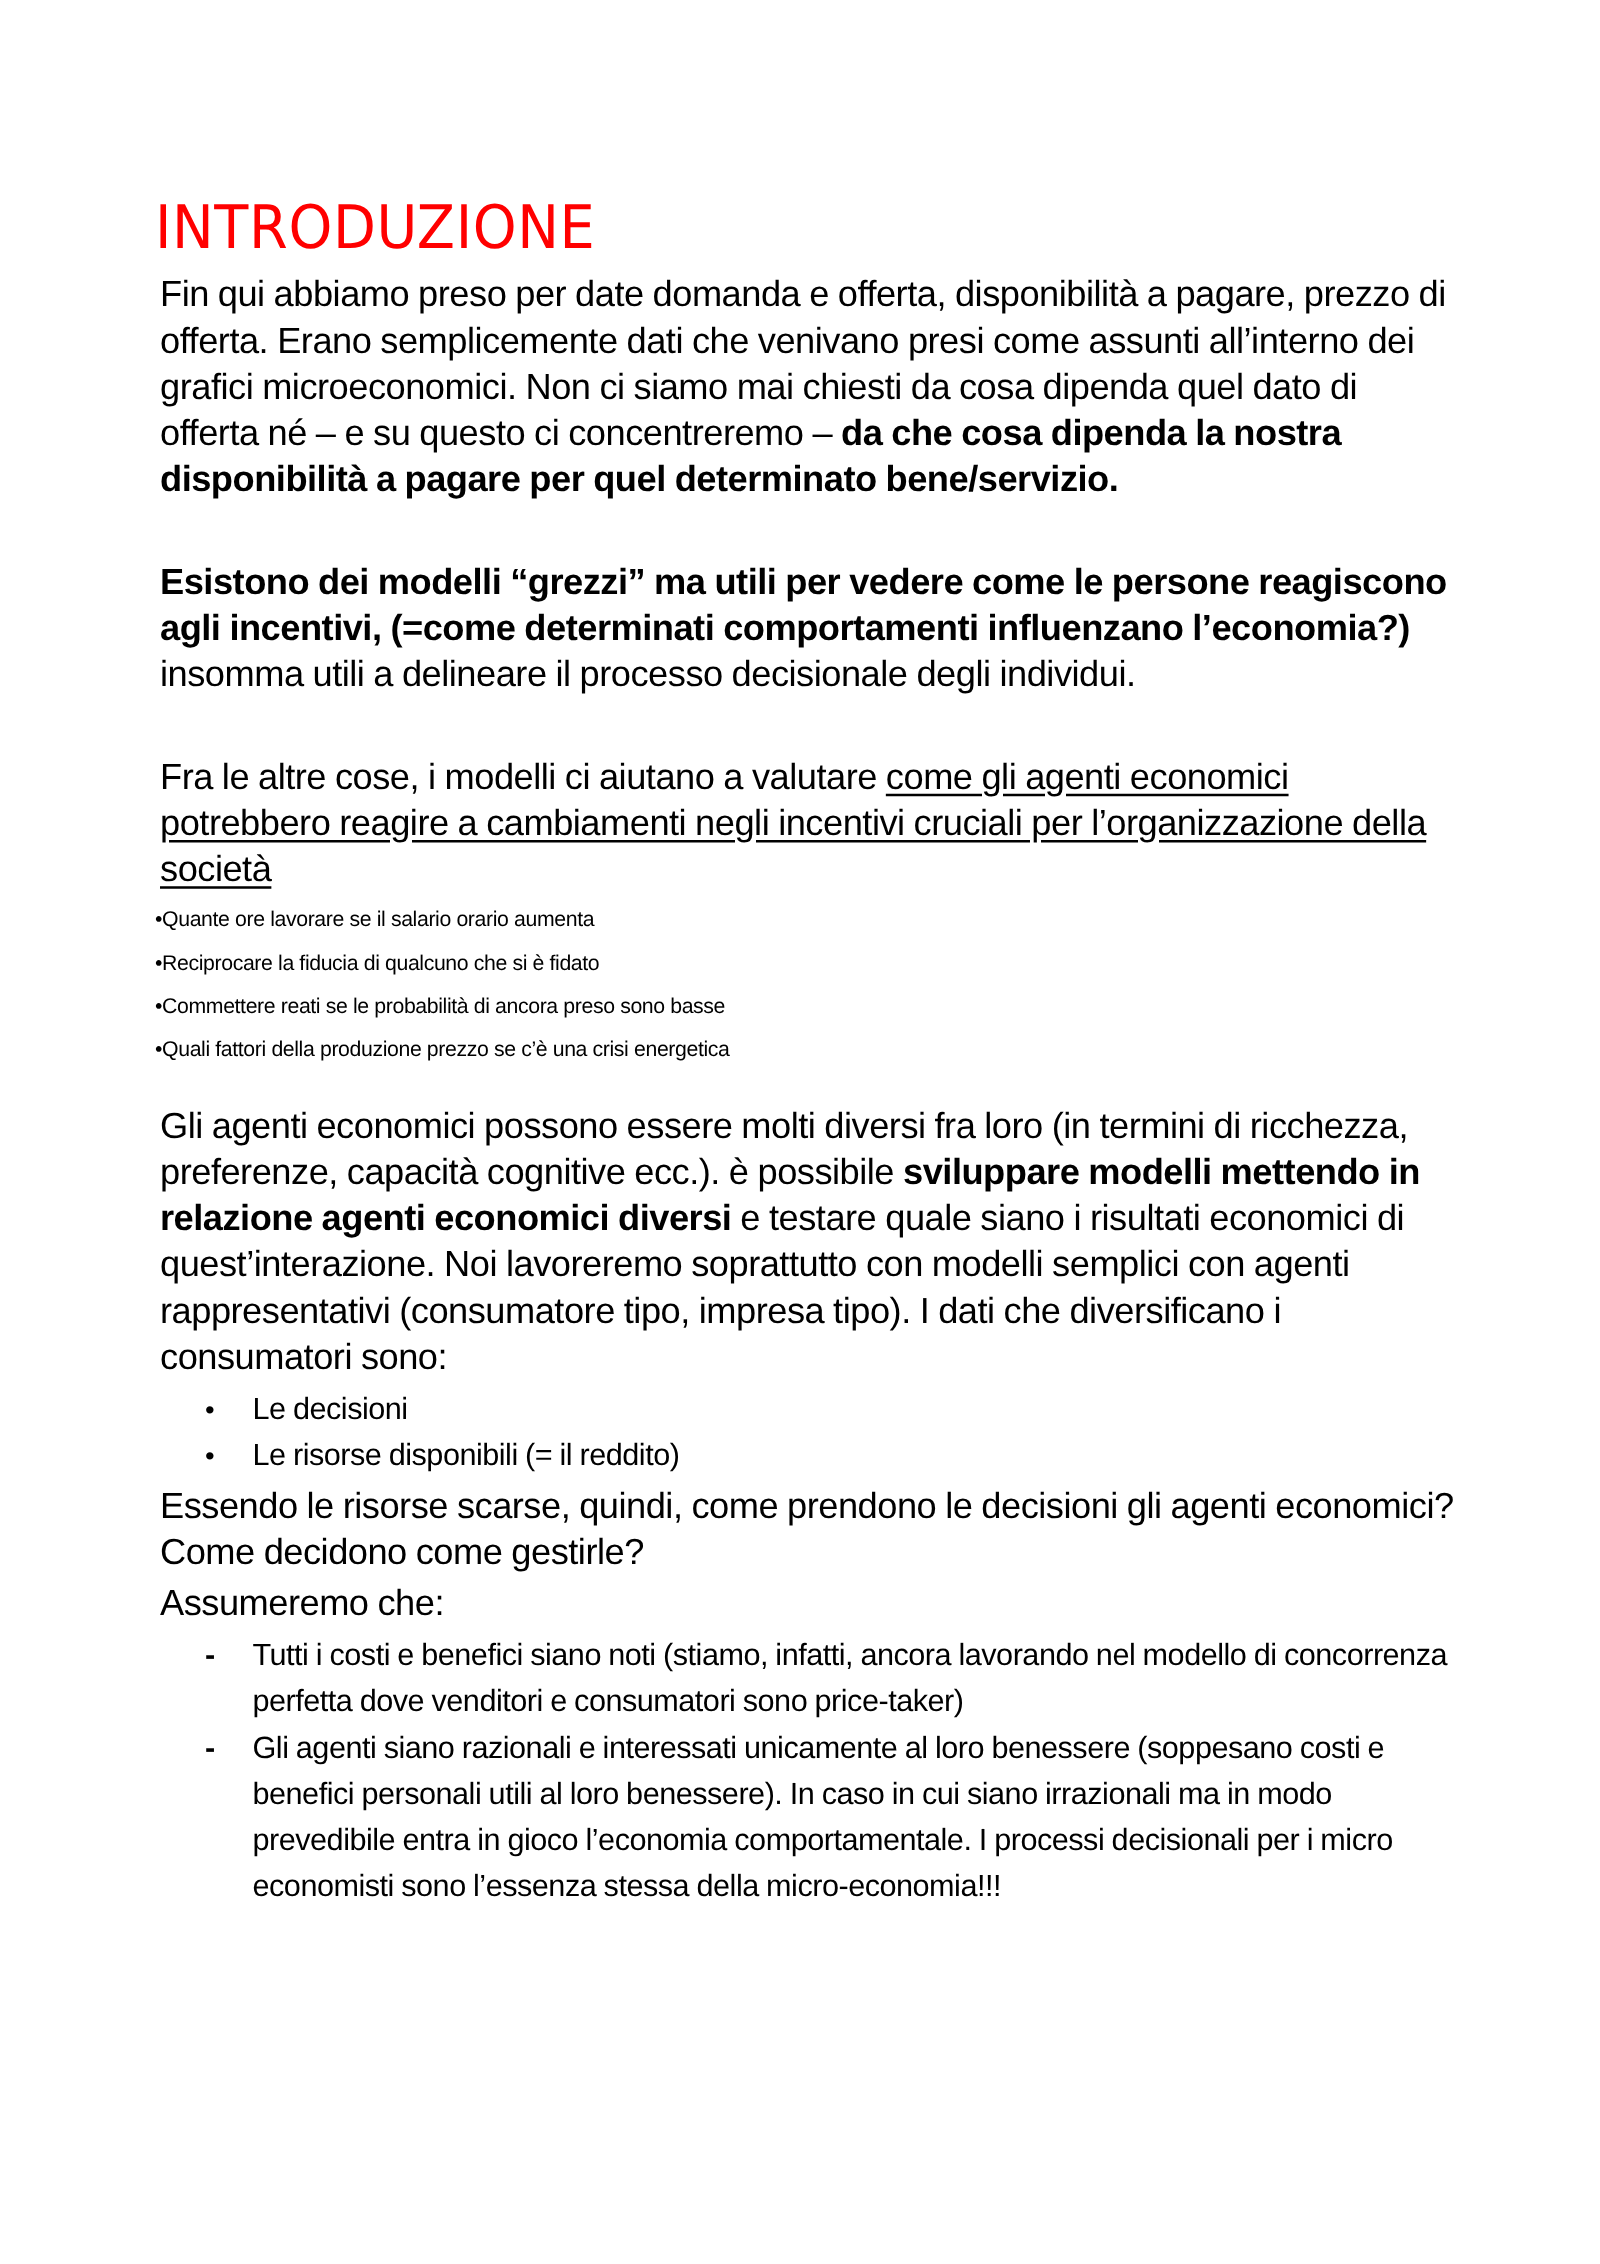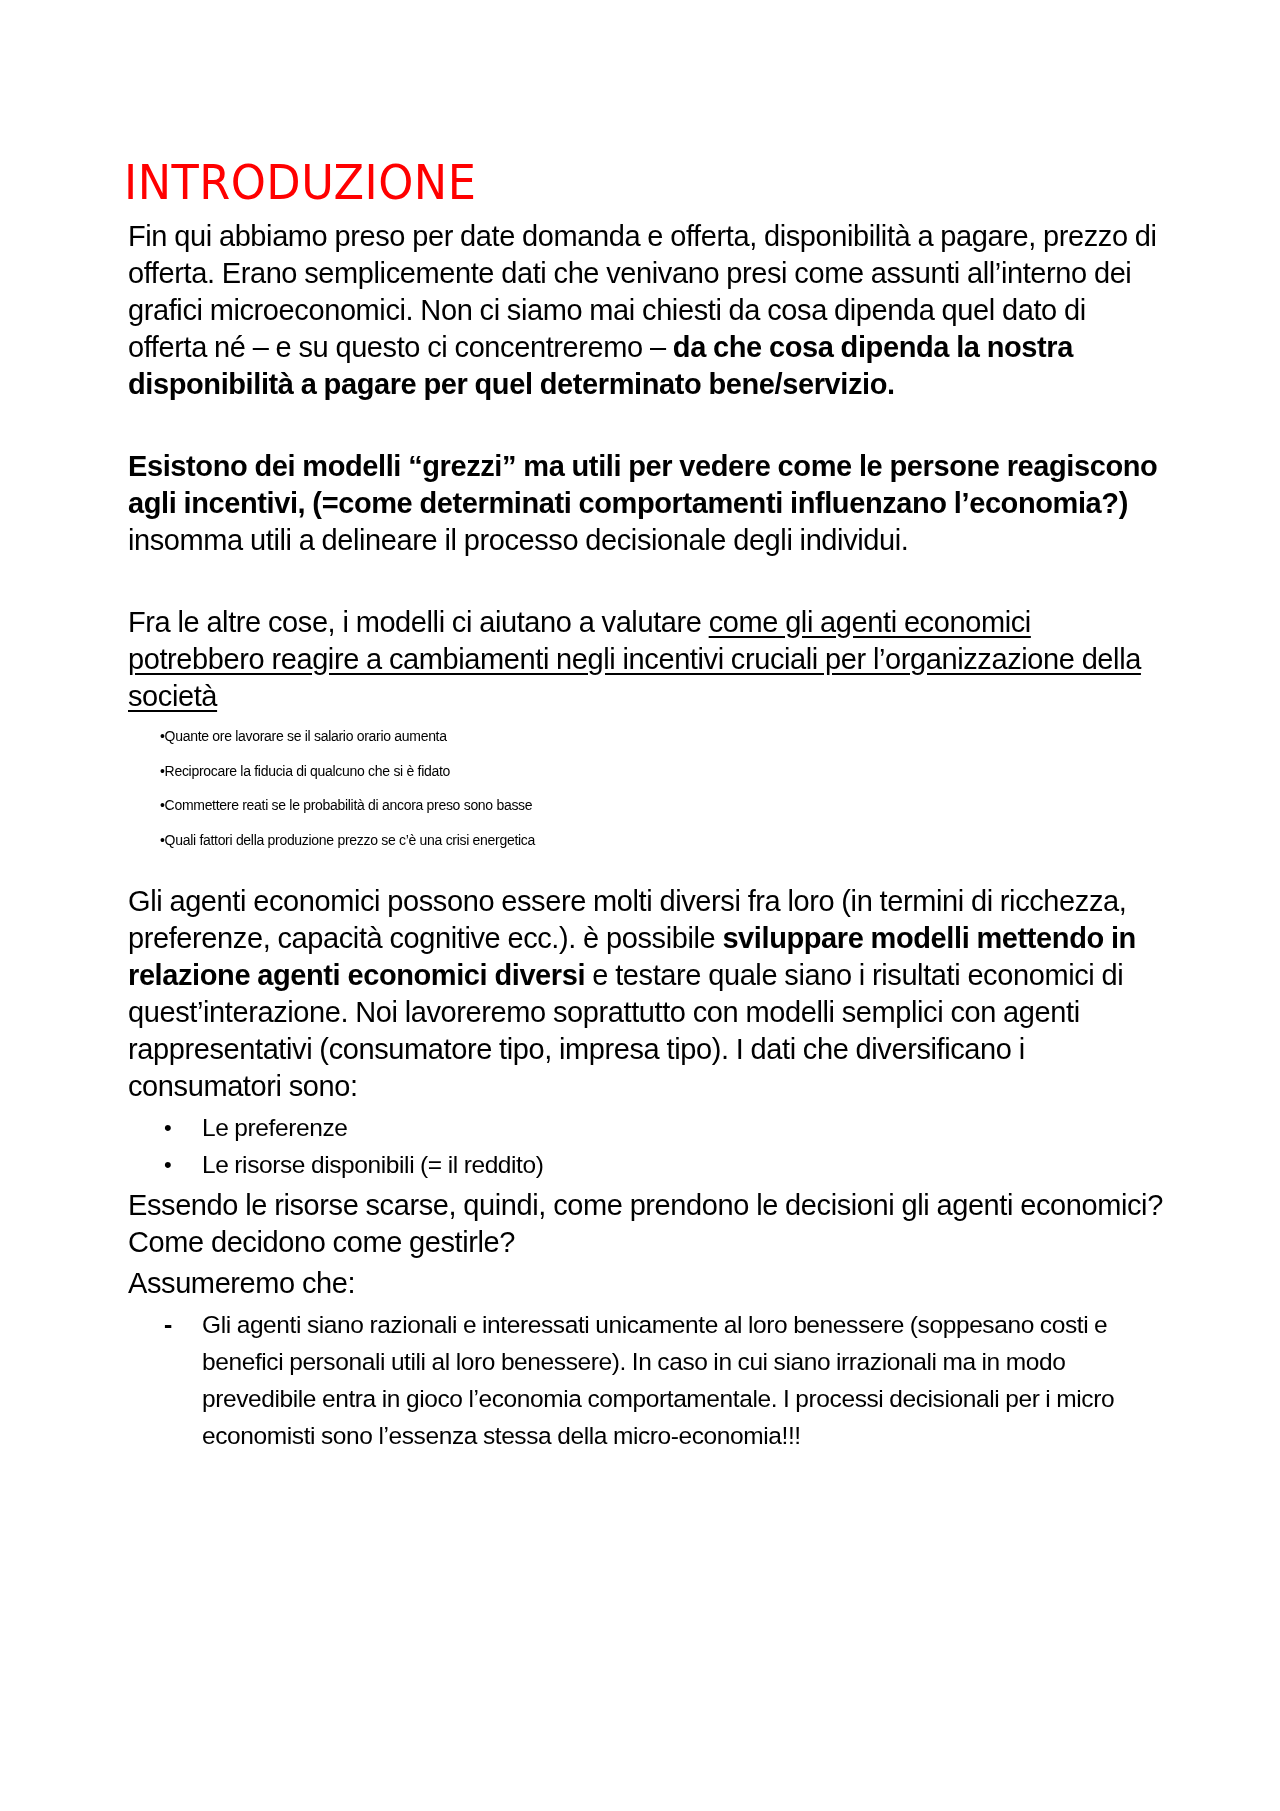--- a/index.html
+++ b/index.html
@@ -43,24 +43,23 @@
       height: 37px;
     }
     .b { font-weight: bold; }
     .u { text-decoration: underline; text-underline-offset: 4px; }
     .small-list {
       margin: 0;
       padding: 0;
       list-style: none;
     }
     .small-list li {
-      font-size: 14px;
+      font-size: 17px;
       line-height: 34.5px;
       letter-spacing: -0.3px;
-      margin-left: 36px;
     }
     .small-list li::before {
       content: "\2022";
     }
     .gap-small { height: 22px; }
     .bullet-list, .dash-list {
       margin: 0;
       padding: 0;
       list-style: none;
     }
@@ -106,24 +105,24 @@
     <li>Reciprocare la fiducia di qualcuno che si è fidato</li>
     <li>Commettere reati se le probabilità di ancora preso sono basse</li>
     <li>Quali fattori della produzione prezzo se c’è una crisi energetica</li>
   </ul>
 
   <div class="gap-small"></div>
 
   <p class="p"><span>Gli agenti economici possono essere molti diversi fra loro (in termini di ricchezza, preferenze, capacità cognitive ecc.). è possibile </span><span class="b">sviluppare modelli mettendo in relazione agenti economici diversi</span><span> e testare quale siano i risultati economici di quest’interazione. Noi lavoreremo soprattutto con modelli semplici con agenti rappresentativi (consumatore tipo, impresa tipo). I dati che diversificano i consumatori sono:</span></p>
 
   <ul class="bullet-list">
-    <li><span class="marker">•</span><span>Le preferenze</span></li>
+    <li><span class="marker">•</span><span>Le decisioni</span></li>
     <li><span class="marker">•</span><span>Le risorse disponibili (= il reddito)</span></li>
   </ul>
 
   <p class="p">Essendo le risorse scarse, quindi, come prendono le decisioni gli agenti economici? Come decidono come gestirle?</p>
   <p class="p">Assumeremo che:</p>
 
   <ul class="dash-list">
-    <li><span class="marker">-</span></li>
+    <li><span class="marker">-</span><span>Tutti i costi e benefici siano noti (stiamo, infatti, ancora lavorando nel modello di concorrenza perfetta dove venditori e consumatori sono price-taker)</span></li>
     <li><span class="marker">-</span><span>Gli agenti siano razionali e interessati unicamente al loro benessere (soppesano costi e benefici personali utili al loro benessere). In caso in cui siano irrazionali ma in modo prevedibile entra in gioco l’economia comportamentale. I processi decisionali per i micro economisti sono l’essenza stessa della micro-economia!!!</span></li>
   </ul>
 </div>
 
 </body></html>

